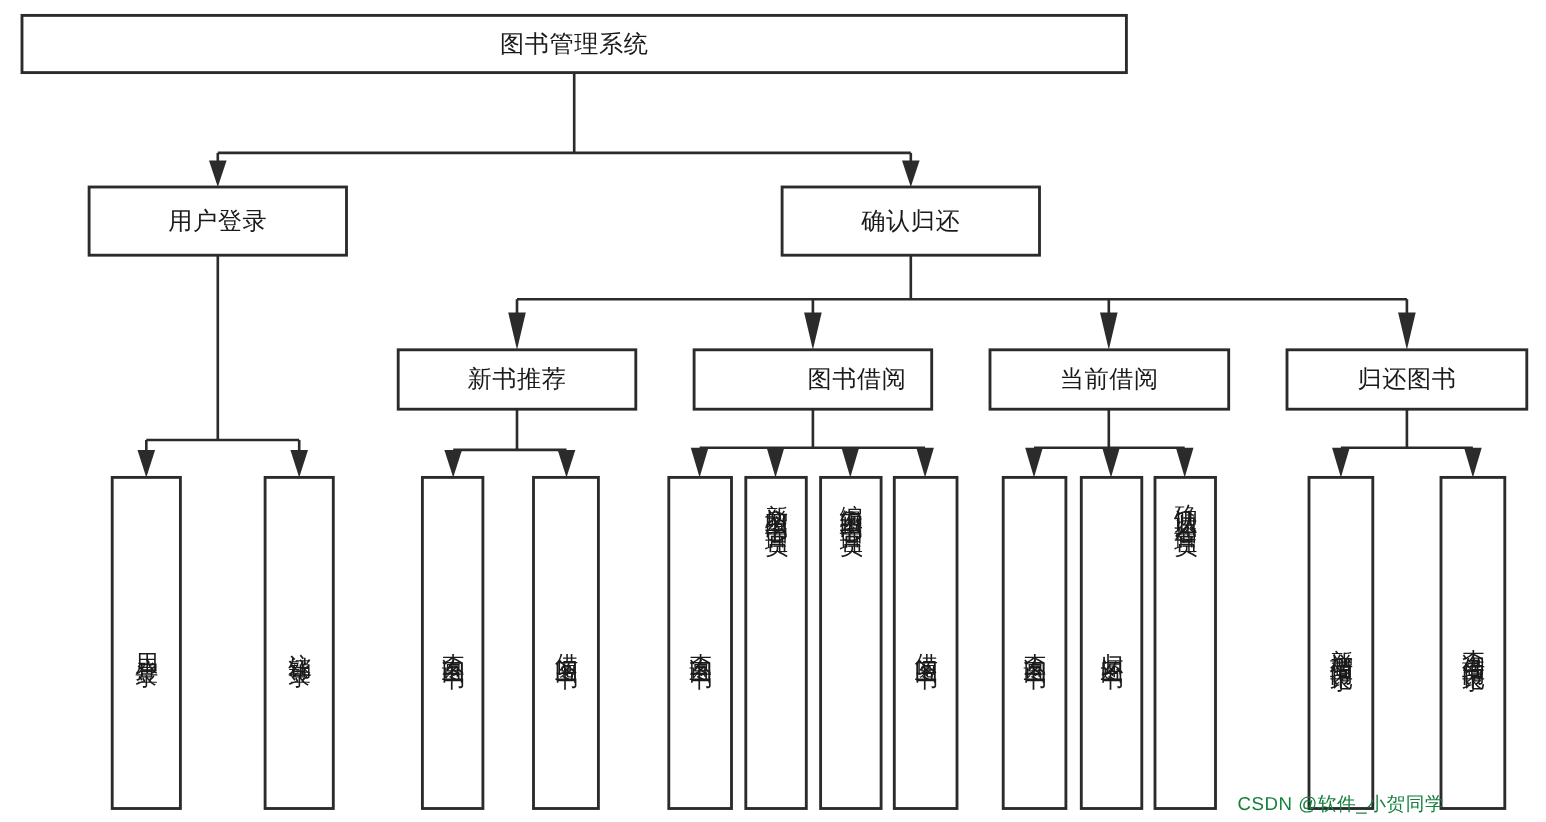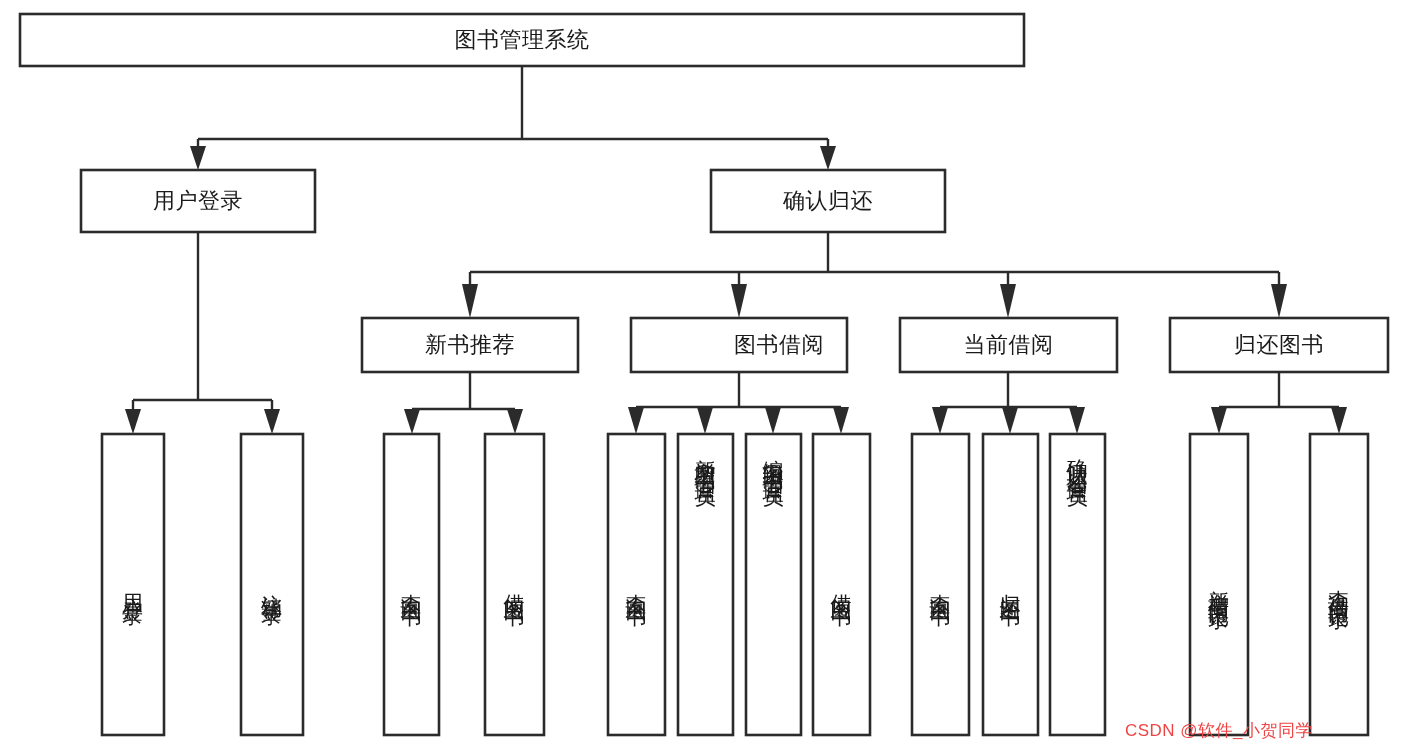--- a/index.html
+++ b/index.html
@@ -66,21 +66,21 @@
     text-orientation: upright;
     letter-spacing: 4px;
     line-height: 1;
     white-space: nowrap;
   }
   .watermark {
     position: absolute;
     right: 8px;
     bottom: 5px;
     font-size: 17px;
-    color: #ef4444;
+    color: #15803d;
     letter-spacing: 0.5px;
     white-space: nowrap;
     pointer-events: none;
   }
 </style>
 </head>
 <body>
 
 <div id="diagram-root">
 

